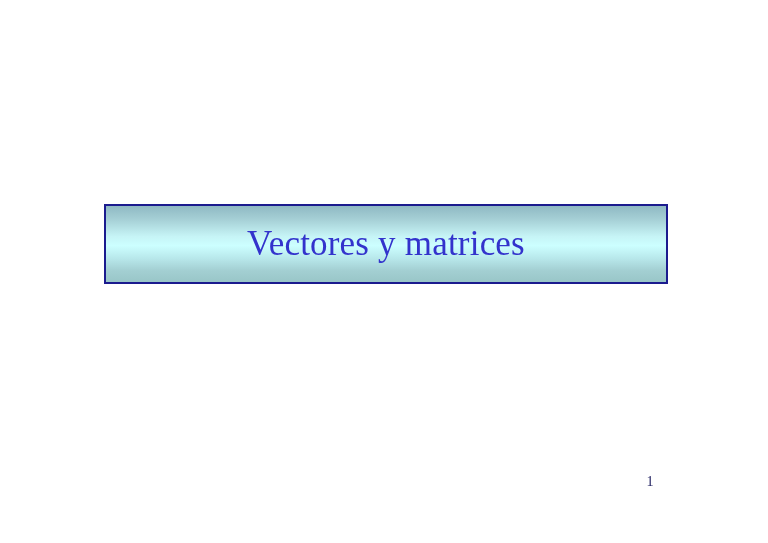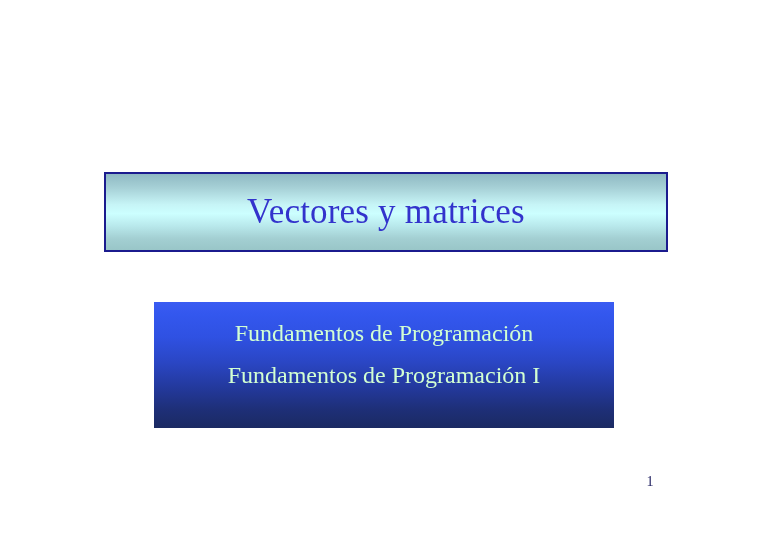--- a/index.html
+++ b/index.html
@@ -18,21 +18,21 @@
   .slide {
     position: absolute;
     inset: 0;
     background: #ffffff;
   }
 
   
   .title-box {
     position: absolute;
     left: 104px;
-    top: 172px;
+    top: 204px;
     width: 560px;
     height: 76px;
     border: 2px solid #1b1b8e;
     box-sizing: content-box;
     background: linear-gradient(
       to bottom,
       #8fb9c3 0%,
       #a6d0d6 18%,
       #c6f4f6 40%,
       #ccffff 52%,
@@ -103,20 +103,16 @@
 </style>
 </head>
 <body>
 
 <div class="slide">
 
   <div class="title-box">
     <div class="title-text">Vectores y matrices</div>
   </div>
 
-  <div class="subtitle-box">
-    <div class="subtitle-line">Fundamentos de Programación</div>
-    <div class="subtitle-line">Fundamentos de Programación I</div>
-  </div>
 
   <div class="page-number">1</div>
 
 </div>
 
 </body></html>

